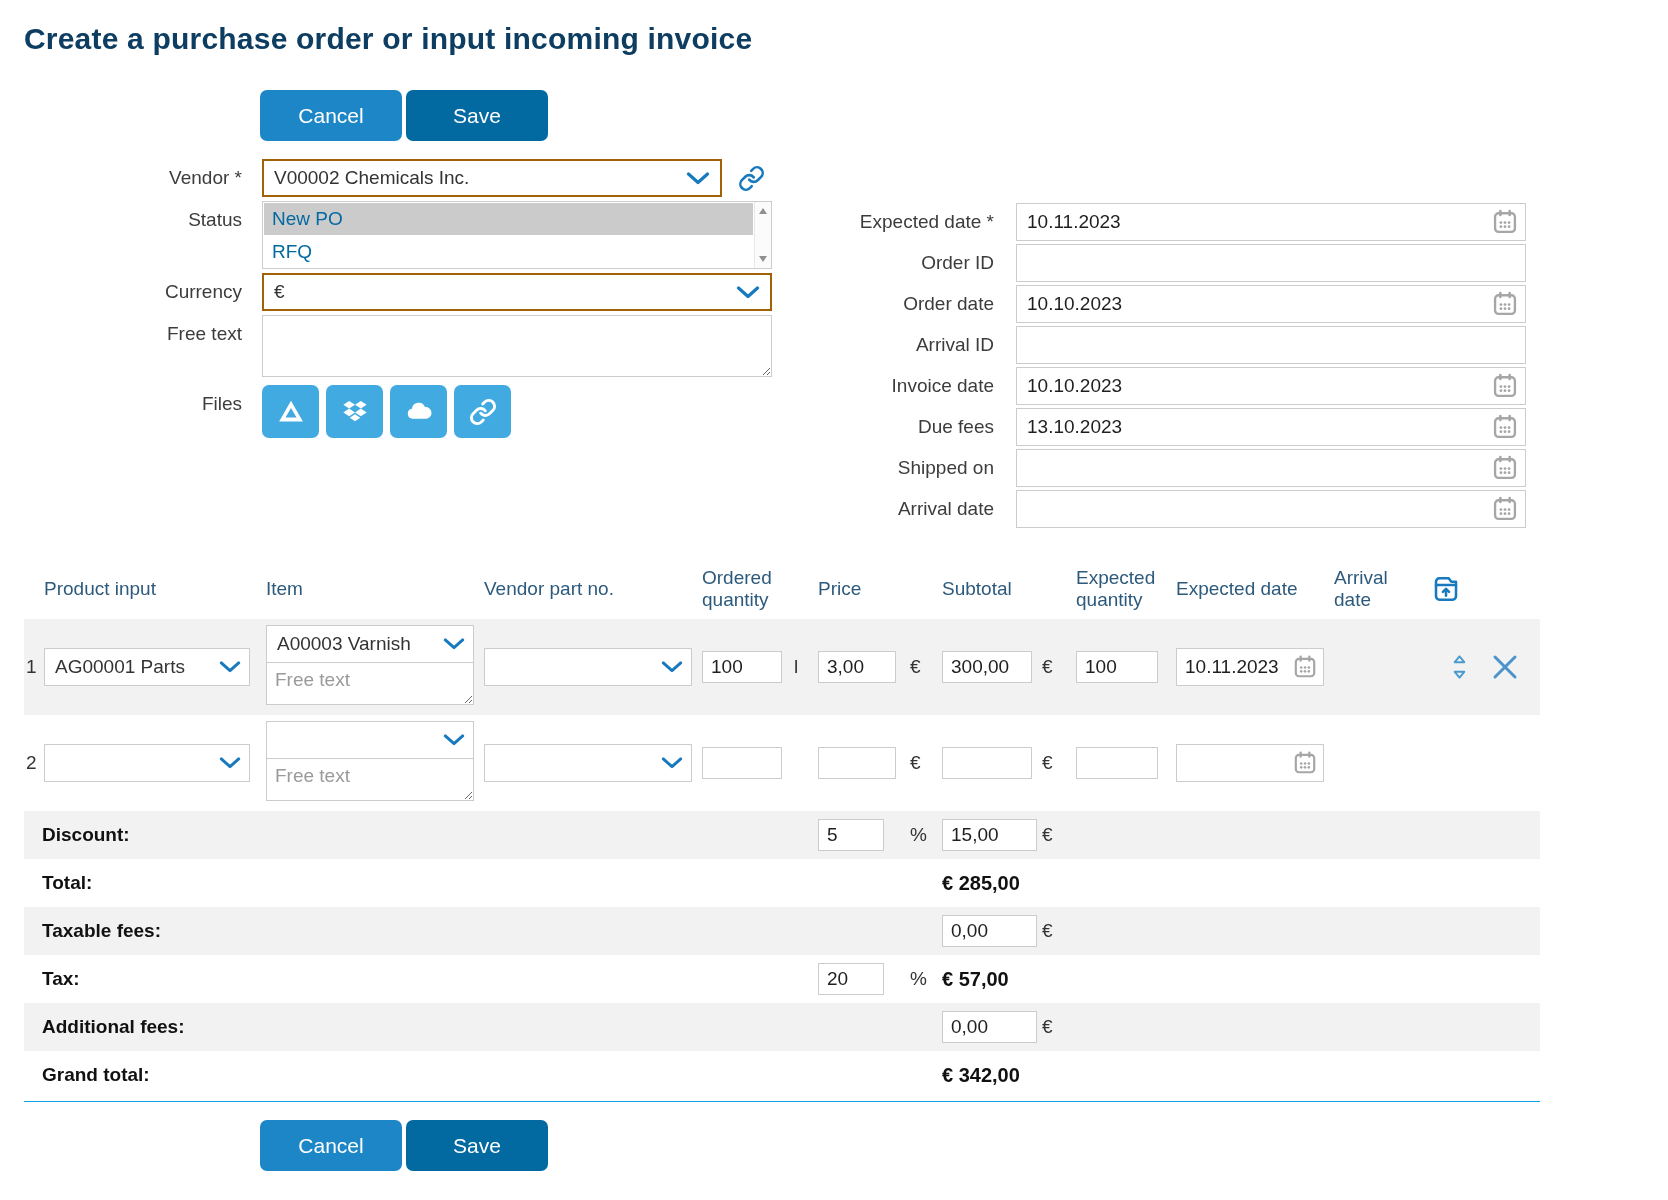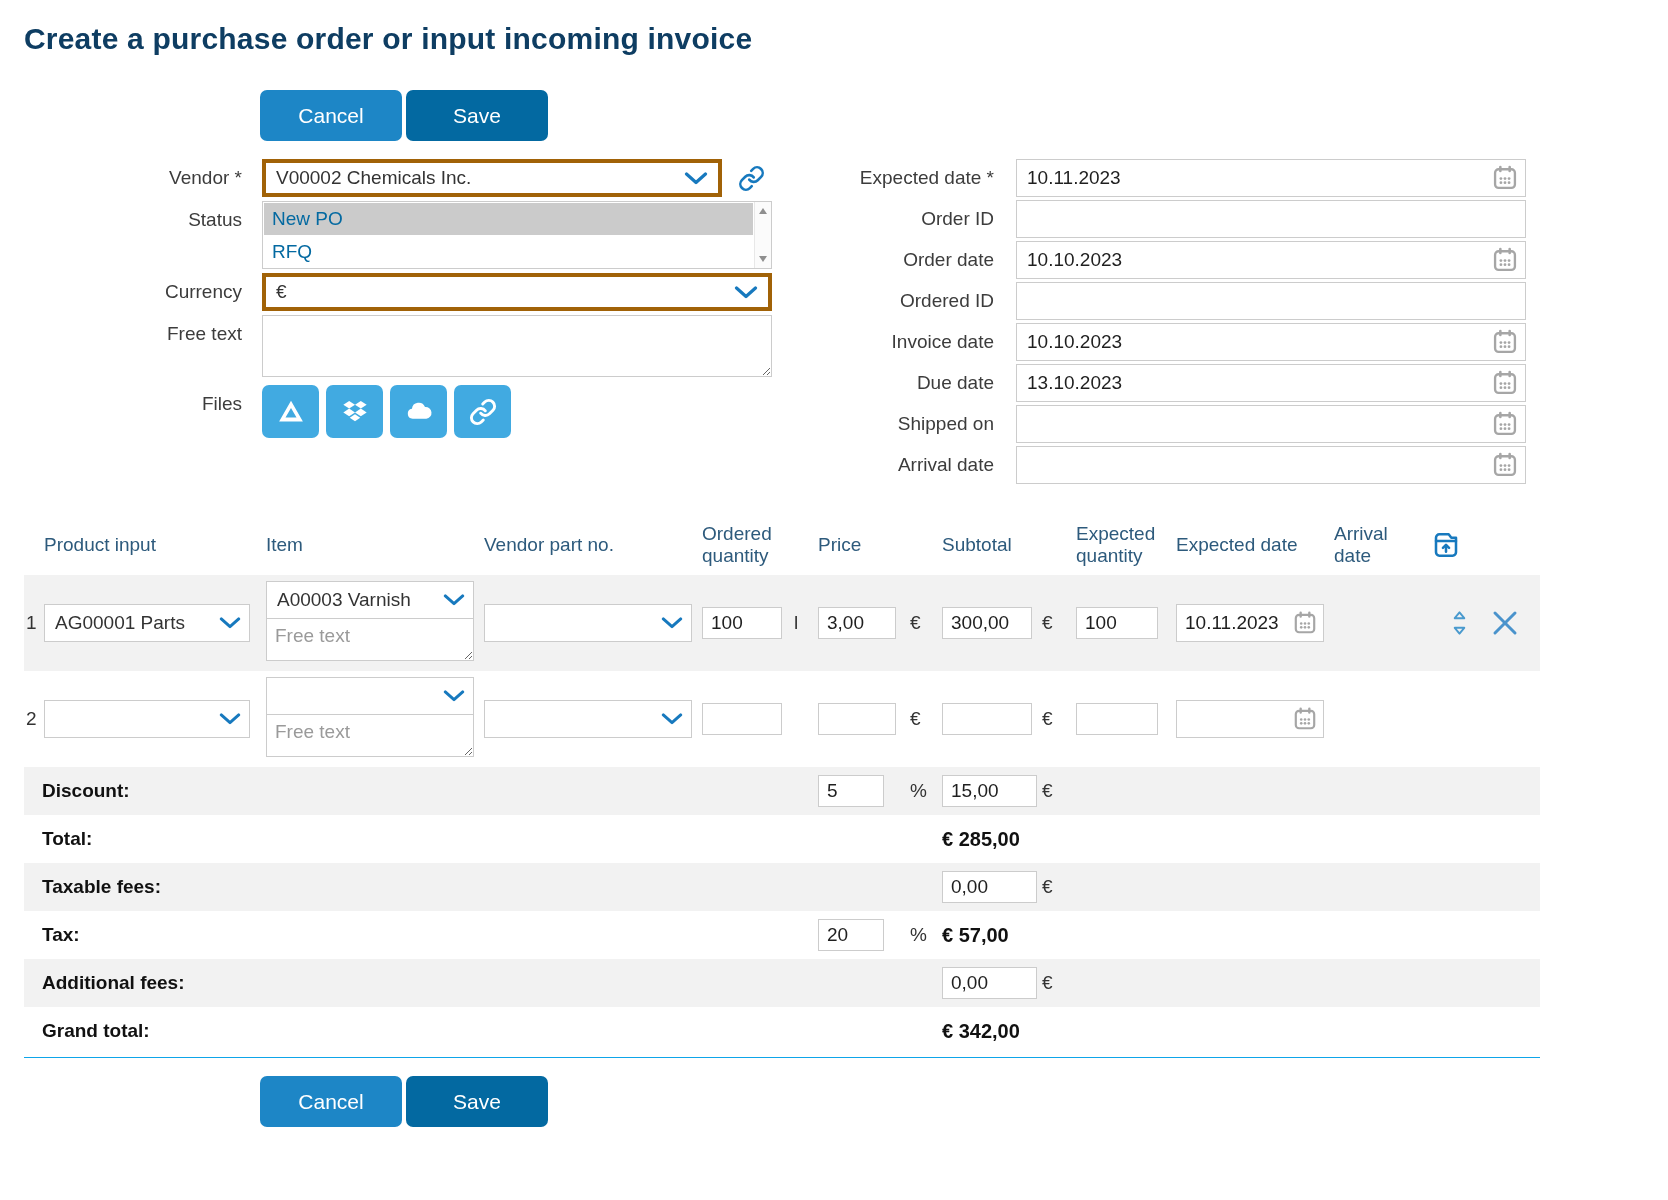--- a/index.html
+++ b/index.html
@@ -19,28 +19,28 @@
   .btn {
     min-width: 142px; height: 51px; border: none; border-radius: 7px;
     font-family: "Liberation Sans", sans-serif;
     font-size: 21px; color: #fff; cursor: pointer; padding: 0 30px;
   }
   .btn-cancel { background:#1d86c6; }
   .btn-save   { background:#0369a1; }
   
   .form-area { display:flex; margin-top: 18px; }
   .form-left { width: 812px; }
-  .form-right { width: 714px; }
+  .form-right { width: 714px; margin-top: 44px; }
   .f-row { display:flex; margin-bottom: 4px; }
   .f-label {
     width: 238px; text-align: right; padding: 8px 20px 0 0;
     font-size: 19px; color:#3c3c3c; flex: none;
   }
   .field-box {
-    border: 4px solid #a16207; background:#fff; height: 38px;
+    border: 2px solid #a16207; background:#fff; height: 38px;
     display:flex; align-items:center; padding: 0 10px;
     font-size: 19px; color:#333; position: relative;
   }
   .combo { justify-content: space-between; cursor: pointer; }
   .vendor-box { width: 460px; }
   .wide { width: 510px; }
   .link-after { margin-left: 16px; align-self: center; display:flex; cursor:pointer; }
   
   .listbox {
     width: 510px; border: 1px solid #ccc; background:#fff;
@@ -289,21 +289,21 @@
                 <circle cx="8.5" cy="16" r="1.2"></circle>
                 <circle cx="12" cy="16" r="1.2"></circle>
                 <circle cx="15.5" cy="16" r="1.2"></circle>
               </g>
             </svg>
         </span>
       </div>
     </div>
 
     <div class="r-row">
-      <div class="r-label">Ordered ID</div>
+      <div class="r-label">Arrival ID</div>
       <div class="r-field">
         <input value="" style="">
       </div>
     </div>
 
     <div class="r-row">
       <div class="r-label">Invoice date</div>
       <div class="r-field">
         <input value="10.10.2023" style="">
         <span class="cal-ico">
@@ -318,21 +318,21 @@
                 <circle cx="8.5" cy="16" r="1.2"></circle>
                 <circle cx="12" cy="16" r="1.2"></circle>
                 <circle cx="15.5" cy="16" r="1.2"></circle>
               </g>
             </svg>
         </span>
       </div>
     </div>
 
     <div class="r-row">
-      <div class="r-label">Due date</div>
+      <div class="r-label">Due fees</div>
       <div class="r-field">
         <input value="13.10.2023" style="">
         <span class="cal-ico">
           <svg width="28" height="28" viewBox="0 0 24 24">
               <rect x="3.5" y="4.5" width="17" height="16" rx="3" fill="none" stroke="#a6a6a6" stroke-width="2"></rect>
               <line x1="8" y1="2.5" x2="8" y2="6" stroke="#a6a6a6" stroke-width="2.2" stroke-linecap="round"></line>
               <line x1="16" y1="2.5" x2="16" y2="6" stroke="#a6a6a6" stroke-width="2.2" stroke-linecap="round"></line>
               <g fill="#a6a6a6">
                 <circle cx="8.5" cy="12.5" r="1.2"></circle>
                 <circle cx="12" cy="12.5" r="1.2"></circle>

